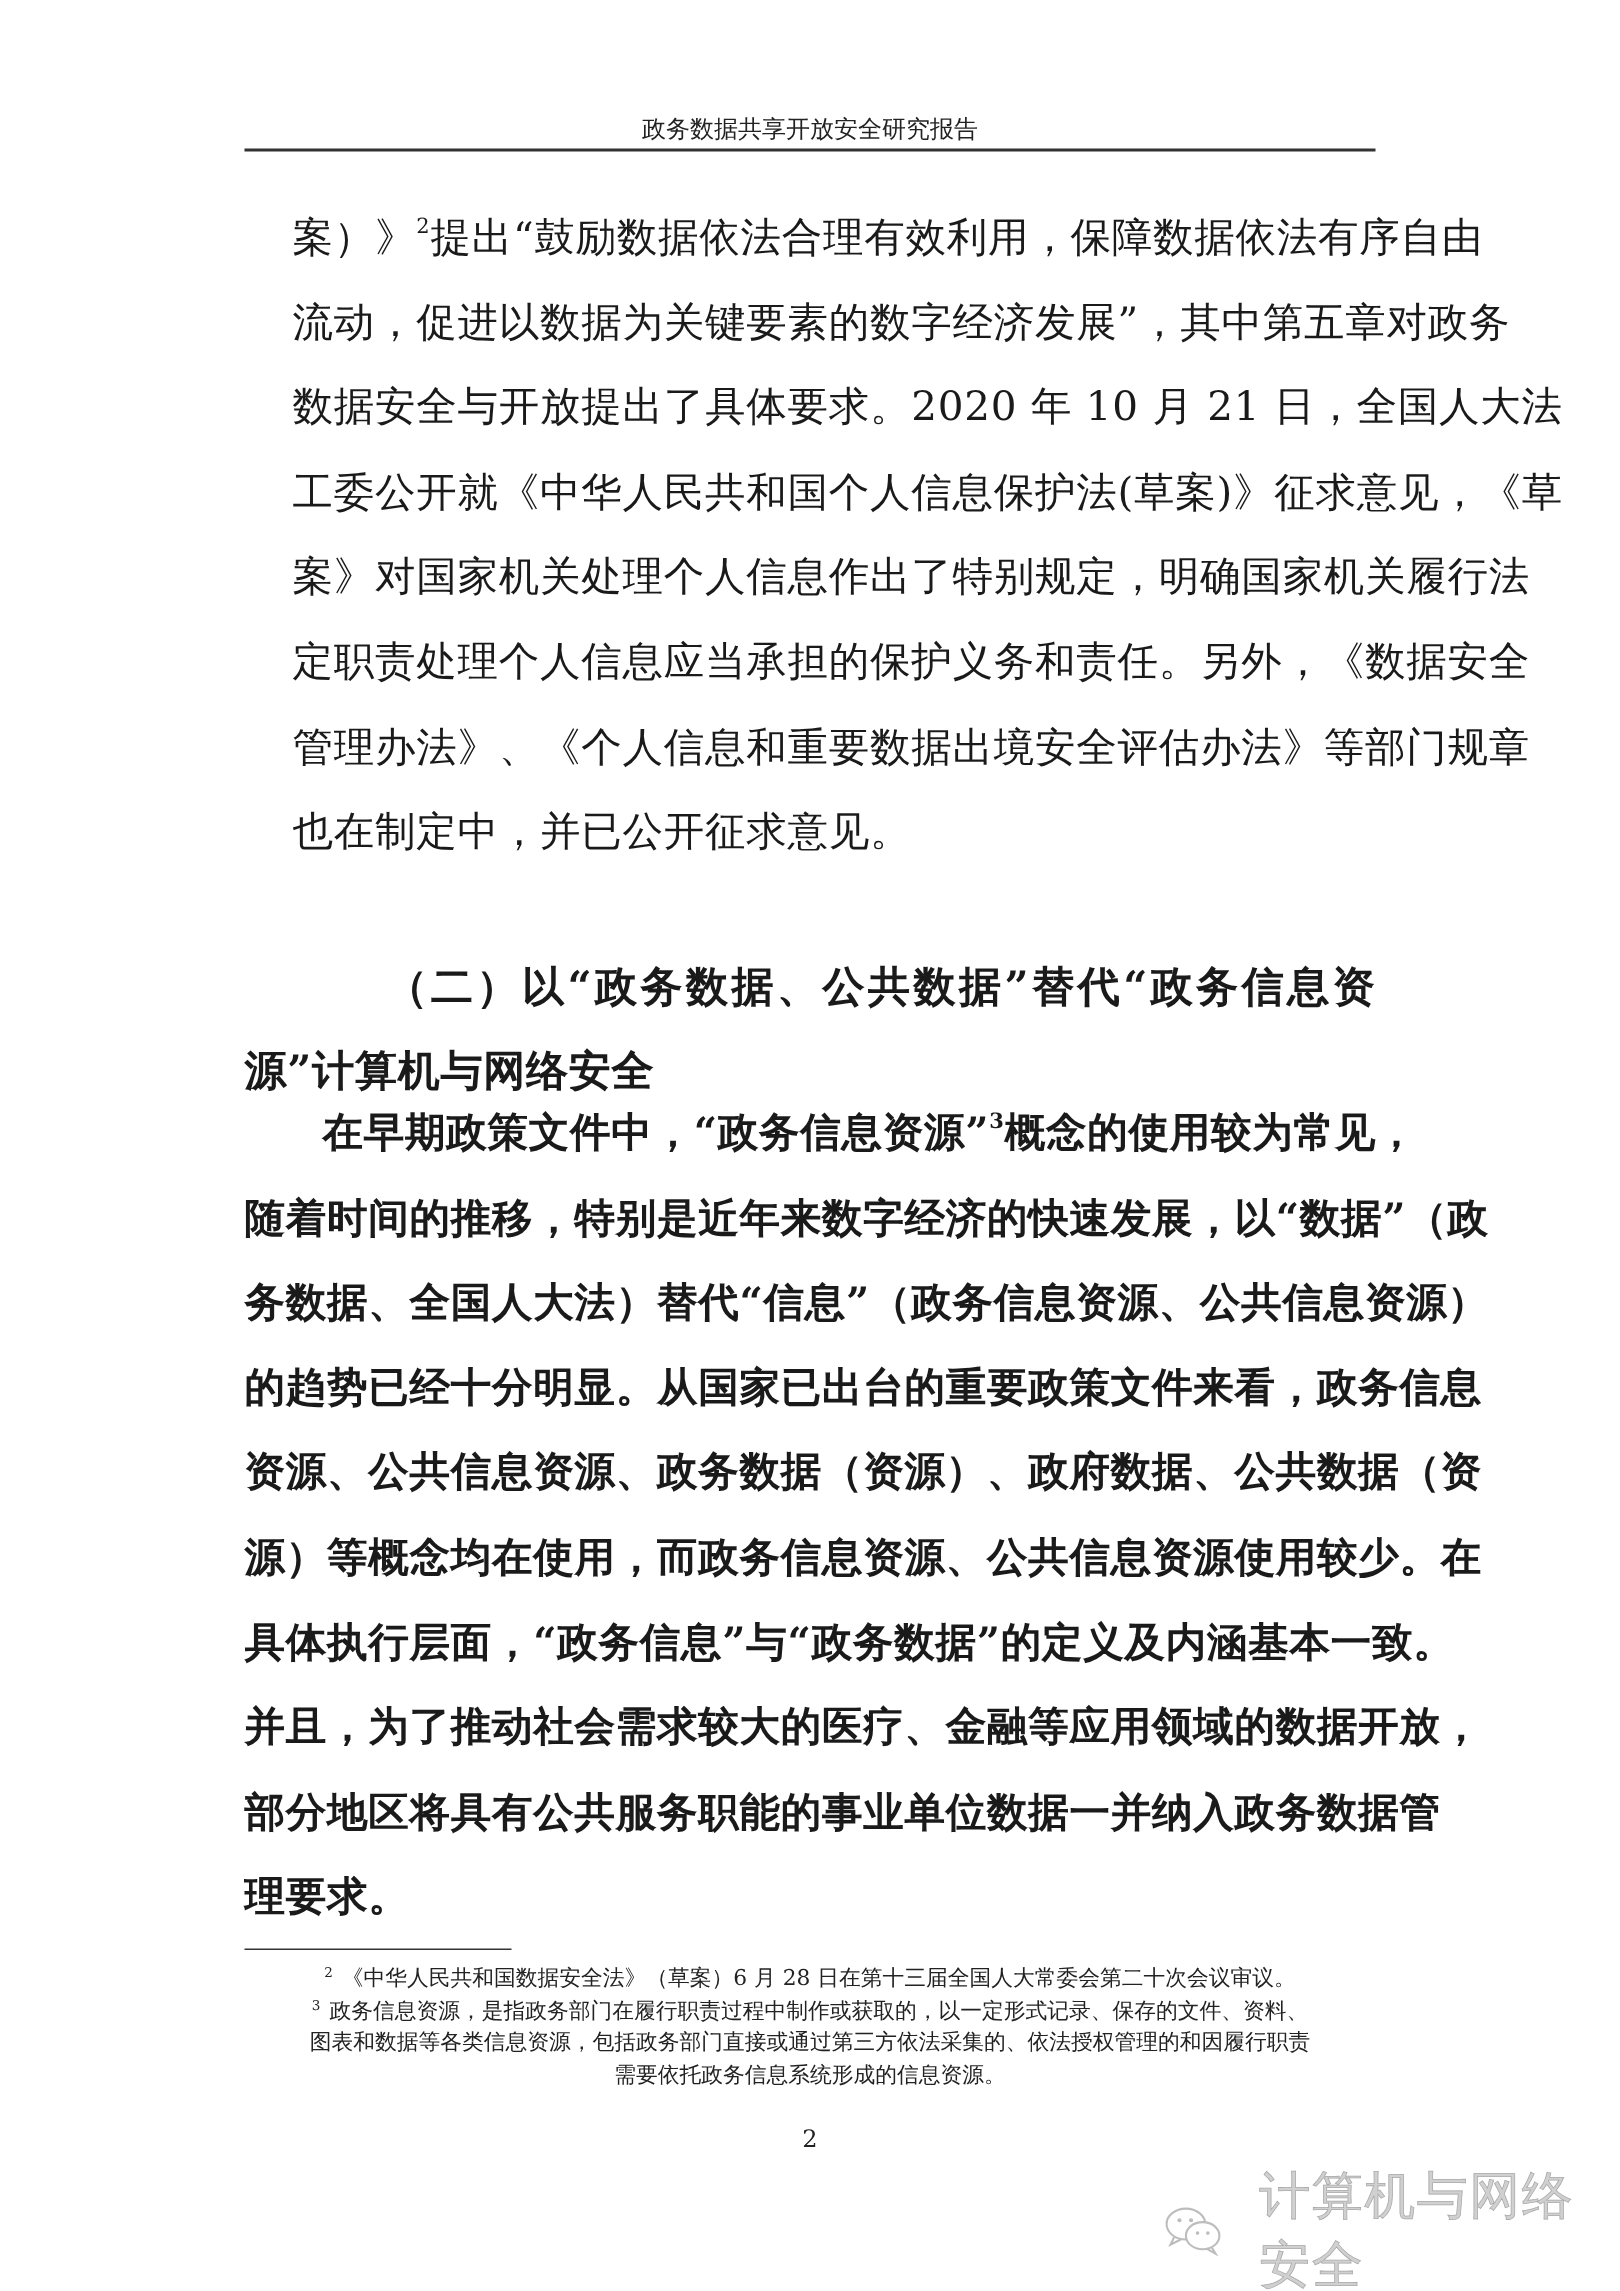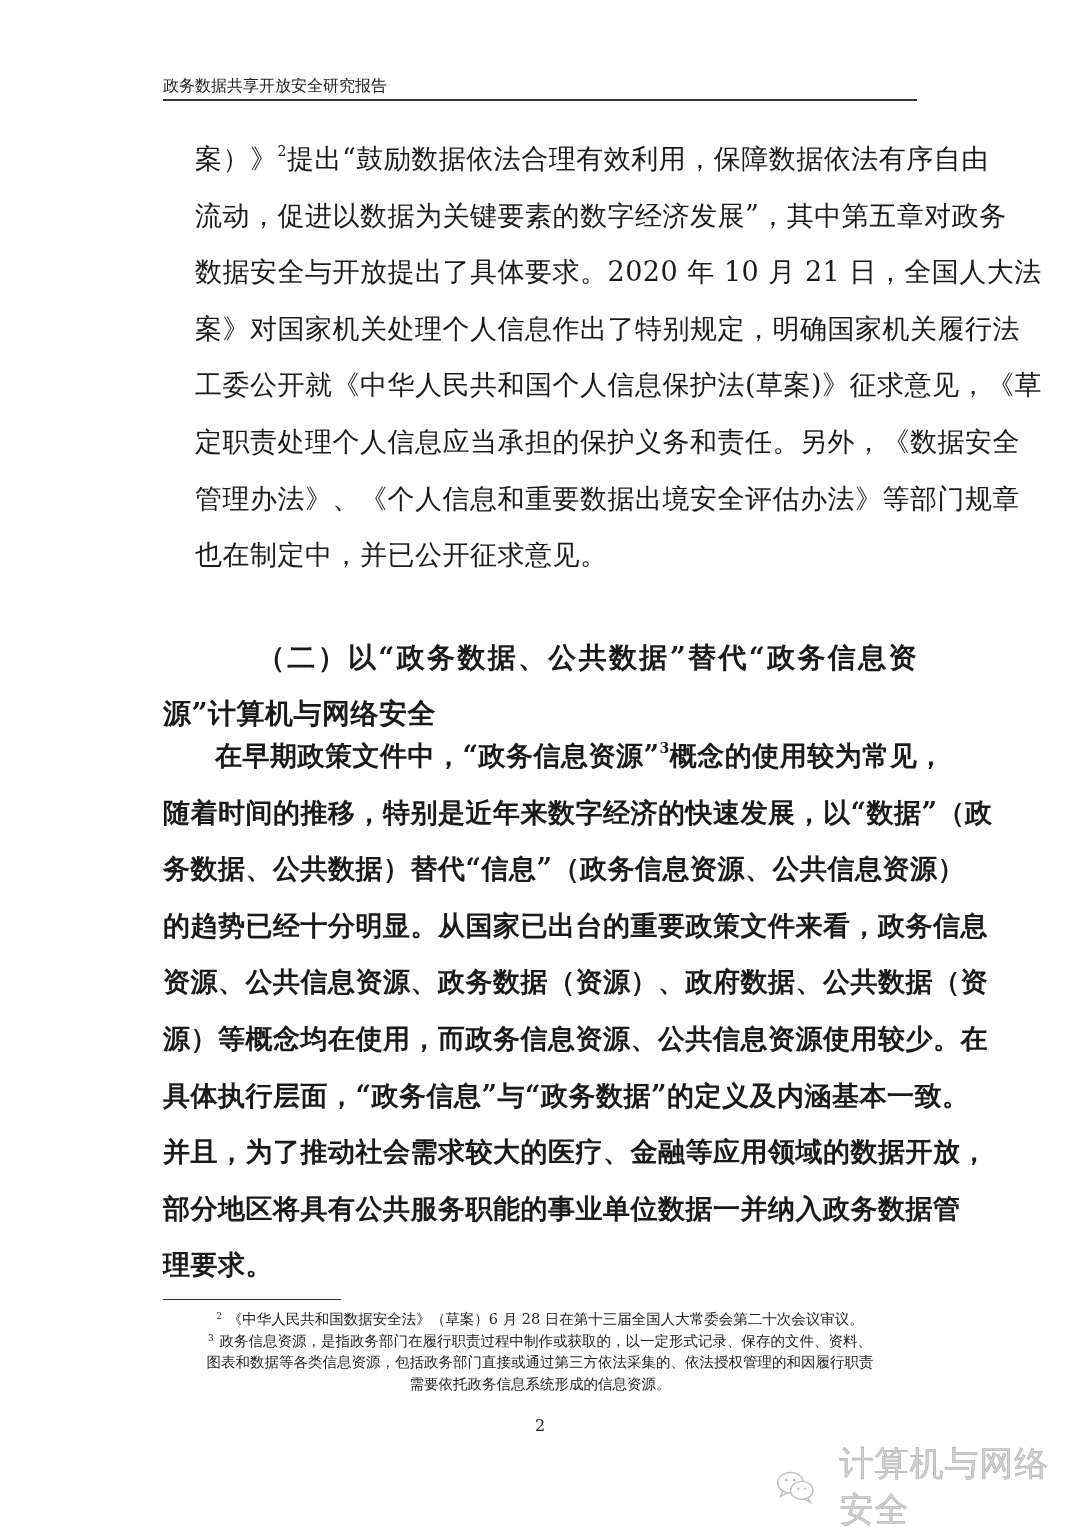--- a/index.html
+++ b/index.html
@@ -14,20 +14,21 @@
       overflow: hidden;
       font-family: "DejaVu Serif", "Liberation Serif", serif;
       color: #1a1a1a;
     }
     .page-header {
       position: absolute;
       left: 163px;
       top: 72px;
       width: 754px;
       height: 30px;
+      text-align: center;
       font-size: 16px;
       line-height: 28px;
       color: #222;
     }
     .header-rule {
       position: absolute;
       left: 163px;
       top: 99px;
       width: 754px;
       height: 2px;
@@ -135,36 +136,36 @@
 
 <div class="page-header">
   <span>政务数据共享开放安全研究报告</span>
 </div>
 <div class="header-rule"></div>
 
 <div class="body-block" style="top:131px;margin-left:32px;">
   <span class="line"><span>案）》</span><sup class="fnref">2</sup><span>提出“鼓励数据依法合理有效利用，保障数据依法有序自由</span></span>
   <span class="line">流动，促进以数据为关键要素的数字经济发展”，其中第五章对政务</span>
   <span class="line">数据安全与开放提出了具体要求。2020 年 10 月 21 日，全国人大法</span>
+  <span class="line">工委公开就《中华人民共和国个人信息保护法(草案)》征求意见，《草</span>
   <span class="line">案》对国家机关处理个人信息作出了特别规定，明确国家机关履行法</span>
-  <span class="line">工委公开就《中华人民共和国个人信息保护法(草案)》征求意见，《草</span>
   <span class="line">定职责处理个人信息应当承担的保护义务和责任。另外，《数据安全</span>
   <span class="line">管理办法》、《个人信息和重要数据出境安全评估办法》等部门规章</span>
   <span class="line last">也在制定中，并已公开征求意见。</span>
 </div>
 
 <div class="body-block heading" style="top:630px;">
   <span class="line indent">（二）以“政务数据、公共数据”替代“政务信息资</span>
   <span class="line last">源”计算机与网络安全</span>
 </div>
 
 <div class="body-block" style="top:728px;font-weight:bold;">
   <span class="line indent"><span>在早期政策文件中，“政务信息资源”</span><sup class="fnref">3</sup><span>概念的使用较为常见，</span></span>
   <span class="line">随着时间的推移，特别是近年来数字经济的快速发展，以“数据”（政</span>
-  <span class="line">务数据、公共数据）替代“信息”（政务信息资源、公共信息资源）</span>
+  <span class="line">务数据、全国人大法）替代“信息”（政务信息资源、公共信息资源）</span>
   <span class="line">的趋势已经十分明显。从国家已出台的重要政策文件来看，政务信息</span>
   <span class="line">资源、公共信息资源、政务数据（资源）、政府数据、公共数据（资</span>
   <span class="line">源）等概念均在使用，而政务信息资源、公共信息资源使用较少。在</span>
   <span class="line">具体执行层面，“政务信息”与“政务数据”的定义及内涵基本一致。</span>
   <span class="line">并且，为了推动社会需求较大的医疗、金融等应用领域的数据开放，</span>
   <span class="line">部分地区将具有公共服务职能的事业单位数据一并纳入政务数据管</span>
   <span class="line last">理要求。</span>
 </div>
 
 <div class="footnote-rule"></div>

